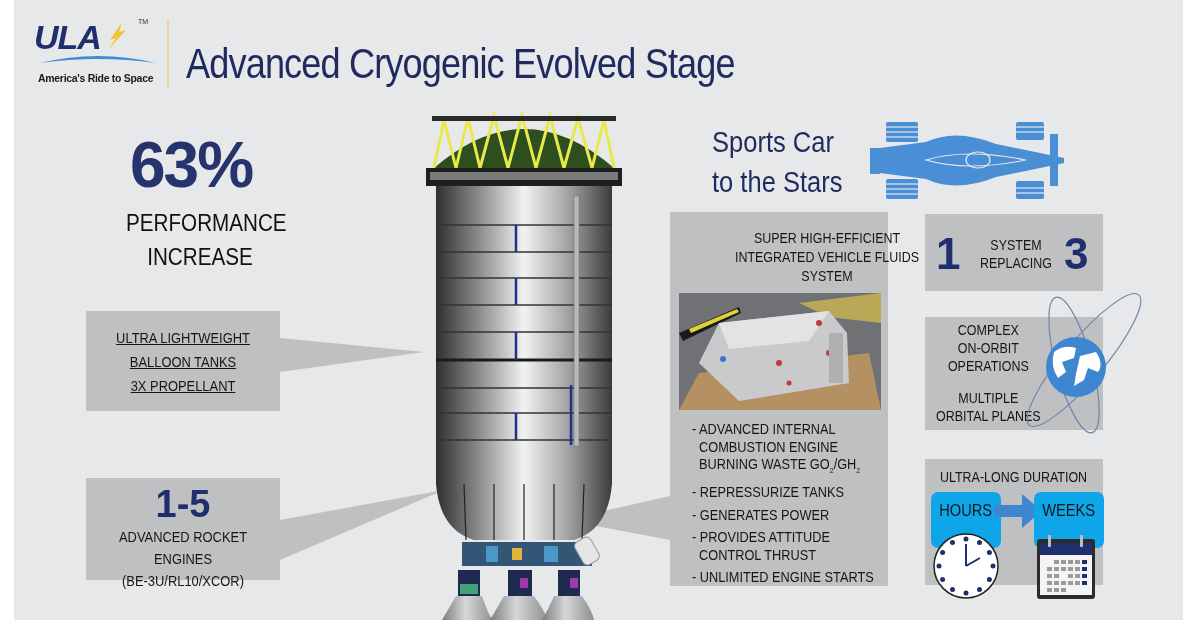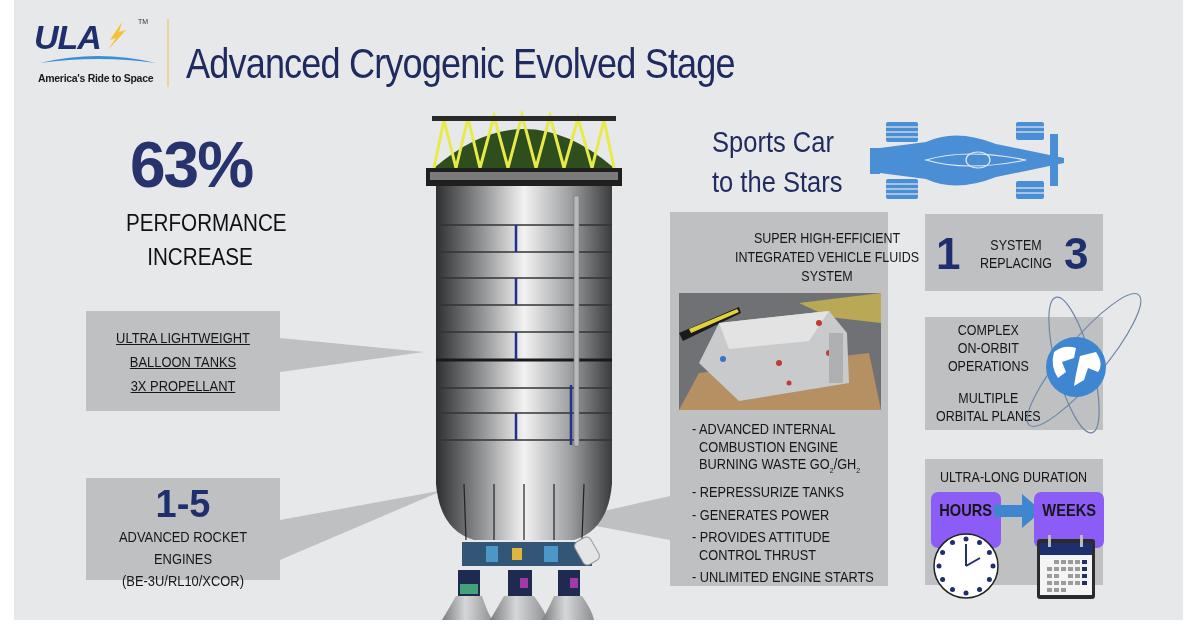--- a/index.html
+++ b/index.html
@@ -56,21 +56,21 @@
 
   .box-r2 { left: 911px; top: 317px; width: 178px; height: 113px; }
   .r2-text { left: 922px; top: 321px; font-size: 14.5px; color: #161616; line-height: 18px; text-align: center; }
   .r2-text span { display: block; transform: scaleX(0.86); transform-origin: 0 0; }
   .r2-gap { height: 14px; }
   .orbit { left: 1000px; top: 260px; width: 150px; height: 175px; }
 
   .box-r3 { left: 911px; top: 459px; width: 178px; height: 126px; }
   .r3-title { left: 911px; top: 469px; width: 178px; text-align: center; font-size: 14.5px; color: #161616; }
   .r3-title span { display: inline-block; transform: scaleX(0.86); }
-  .pill { background: #8b5cf6; border-radius: 7px; height: 56px; font-size: 17px; color: #161616; text-align: center; line-height: 38px; font-weight: bold; }
+  .pill { background: #0ea5e9; border-radius: 7px; height: 56px; font-size: 17px; color: #161616; text-align: center; line-height: 38px; }
   .pill span { display: inline-block; transform: scaleX(0.86); }
   .pill-hours { left: 917px; top: 492px; width: 70px; }
   .pill-weeks { left: 1020px; top: 492px; width: 70px; text-align: center; }
   .arrow { left: 980px; top: 490px; width: 50px; height: 42px; }
   .clock { left: 918px; top: 532px; width: 68px; height: 68px; }
   .cal { left: 1022px; top: 533px; width: 60px; height: 68px; }
 
   
   .rocket { left: 380px; top: 100px; width: 260px; height: 520px; }
   .pointers { left: 0; top: 0; width: 1169px; height: 620px; }

